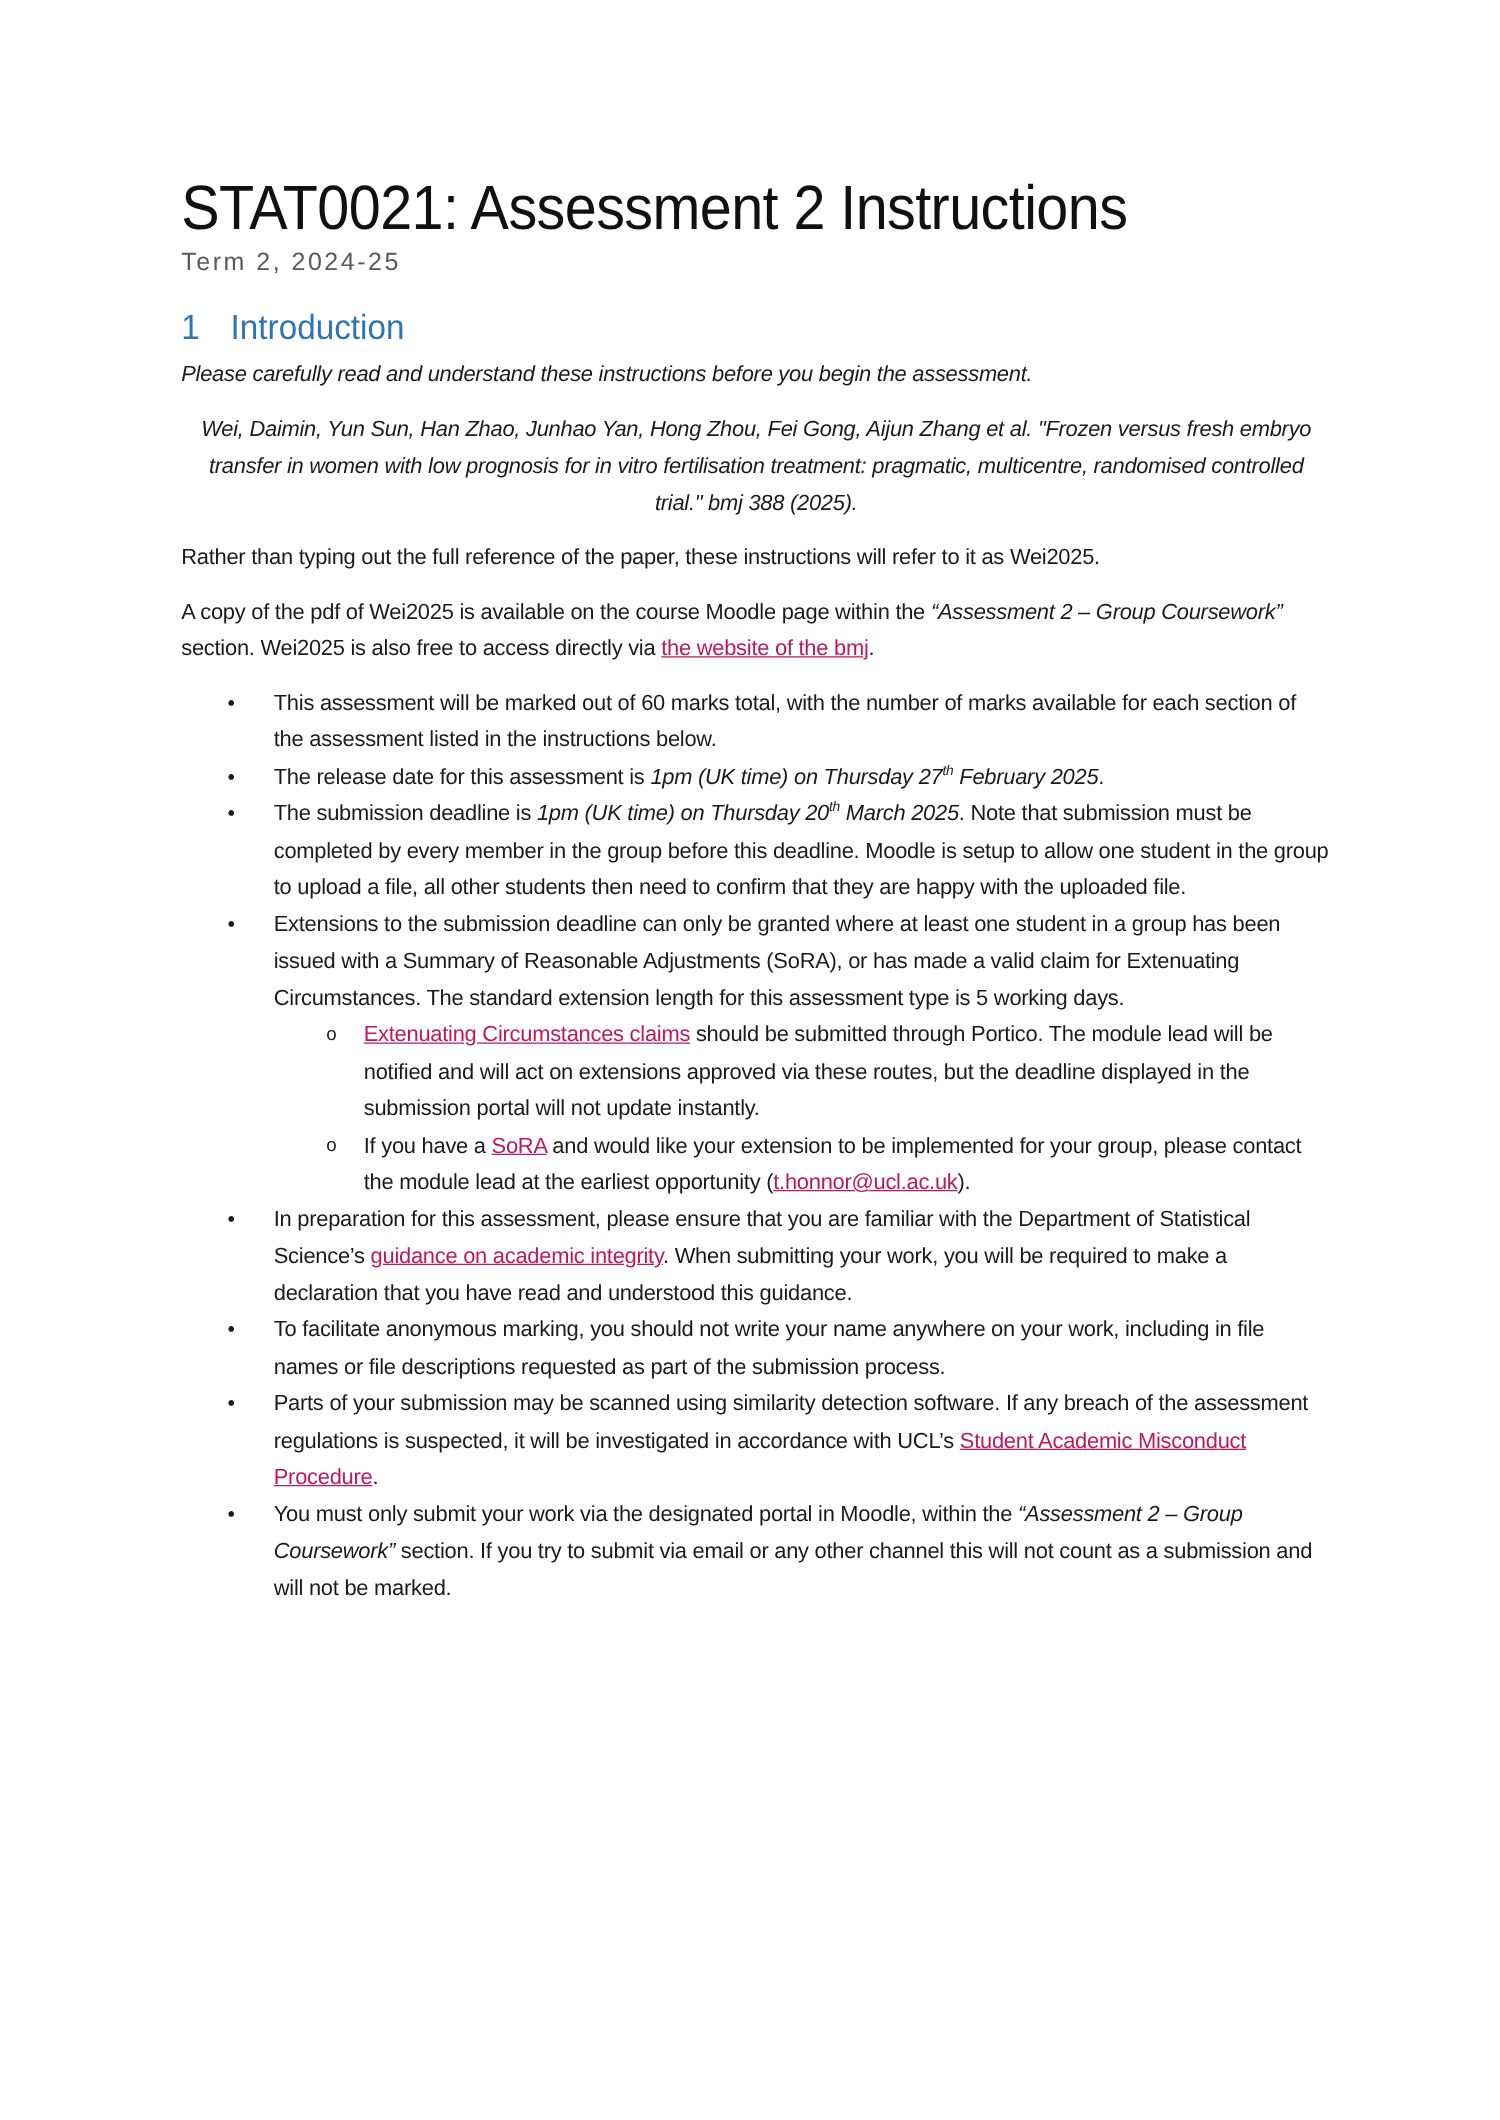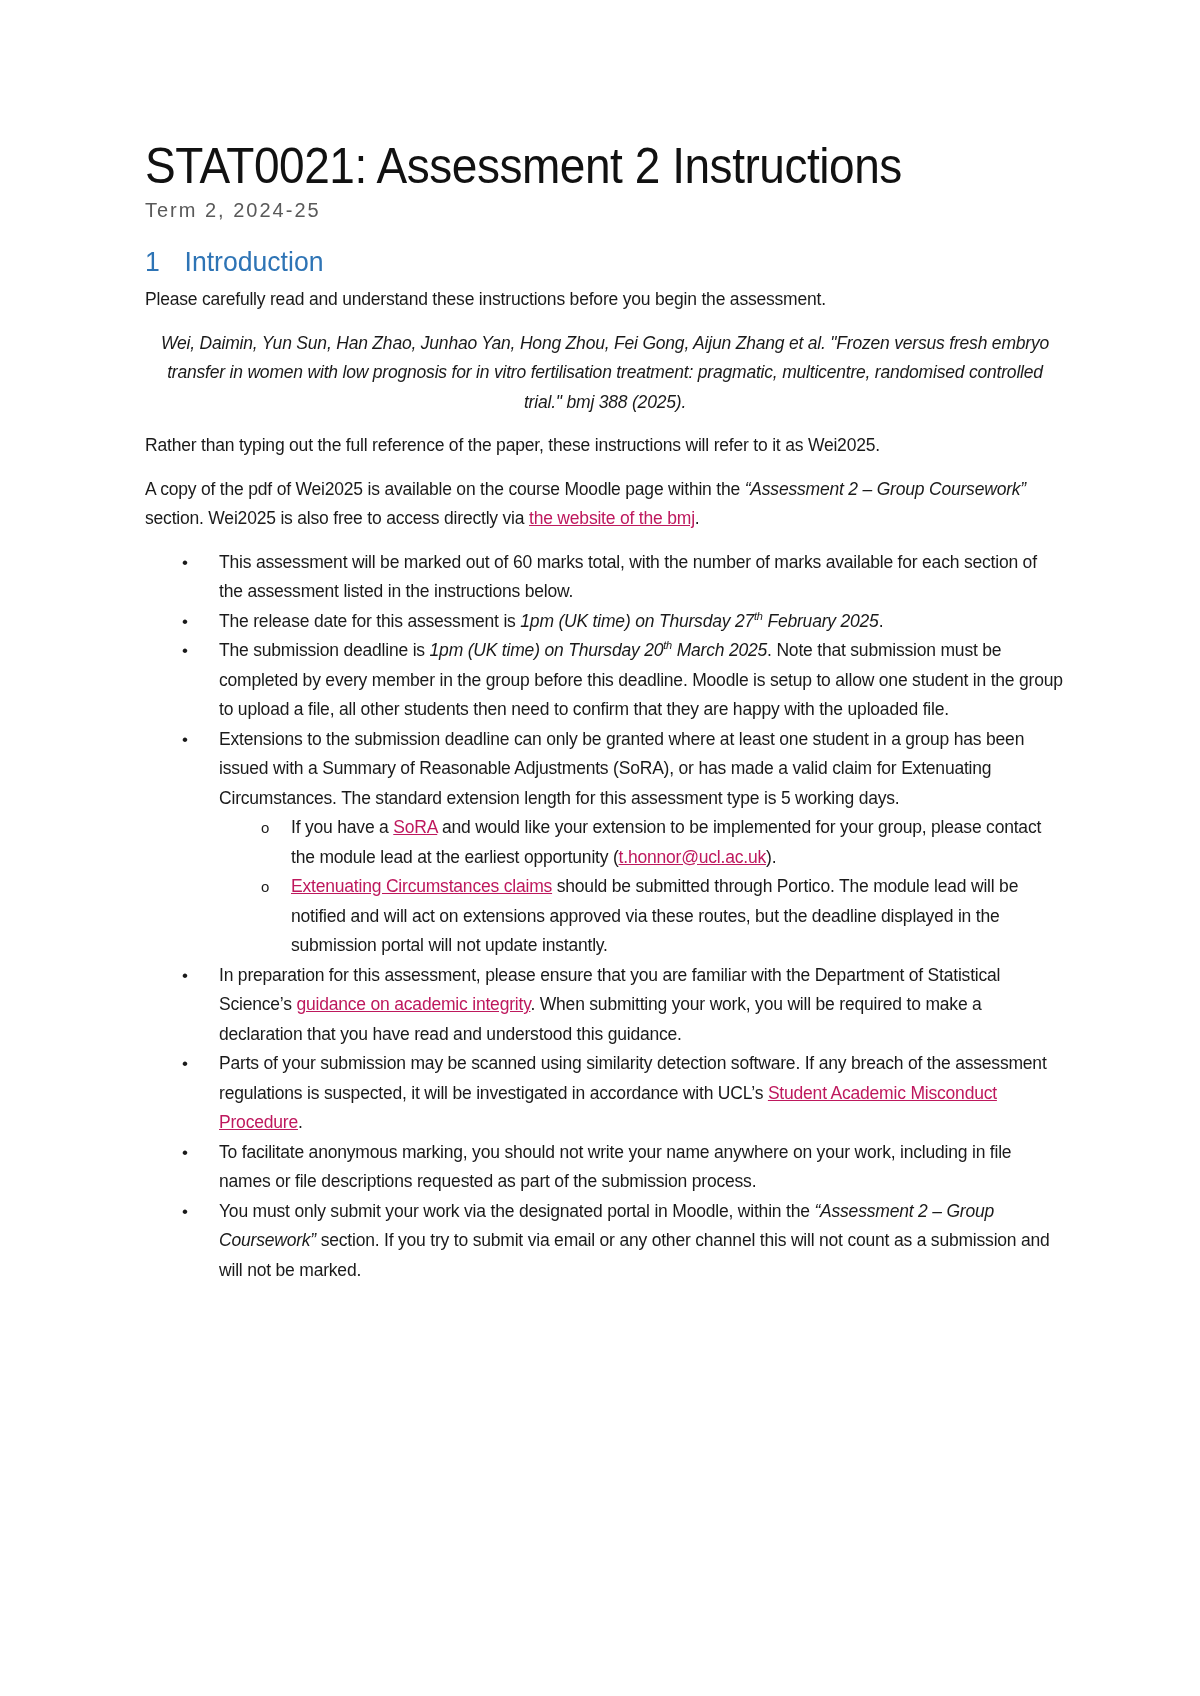--- a/index.html
+++ b/index.html
@@ -51,21 +51,21 @@
     transform-origin: left center;
   }
   .section-heading .num { display: inline-block; }
   p {
     margin: 0;
     font-size: 17.5px;
     line-height: 29.5px;
     letter-spacing: -0.2px;
   }
   .para { margin-top: 14px; }
-  .para.first { margin-top: 6px; }
+  .para.first { margin-top: 6px; font-style: italic; }
   .citation {
     text-align: center;
     font-style: italic;
     margin-top: 14px;
     padding: 0 10px;
   }
   a.link {
     color: #be185d;
     text-decoration: underline;
   }
@@ -132,27 +132,27 @@
   <ul class="bullets">
 
     <li>This assessment will be marked out of 60 marks total, with the number of marks available for each section of the assessment listed in the instructions below.</li>
 
     <li><span>The release date for this assessment is </span><em><span>1pm (UK time) on Thursday 27</span><sup>th</sup><span> February 2025</span></em><span>.</span></li>
 
     <li><span>The submission deadline is </span><em><span>1pm (UK time) on Thursday 20</span><sup>th</sup><span> March 2025</span></em><span>. Note that submission must be completed by every member in the group before this deadline. Moodle is setup to allow one student in the group to upload a file, all other students then need to confirm that they are happy with the uploaded file.</span></li>
 
     <li><span>Extensions to the submission deadline can only be granted where at least one student in a group has been issued with a Summary of Reasonable Adjustments (SoRA), or has made a valid claim for Extenuating Circumstances. The standard extension length for this assessment type is 5 working days.</span>
       <ul class="sub">
+        <li><a class="link">Extenuating Circumstances claims</a><span> should be submitted through Portico. The module lead will be notified and will act on extensions approved via these routes, but the deadline displayed in the submission portal will not update instantly.</span></li>
         <li><span>If you have a </span><a class="link">SoRA</a><span> and would like your extension to be implemented for your group, please contact the module lead at the earliest opportunity (</span><a class="link">t.honnor@ucl.ac.uk</a><span>).</span></li>
-        <li><a class="link">Extenuating Circumstances claims</a><span> should be submitted through Portico. The module lead will be notified and will act on extensions approved via these routes, but the deadline displayed in the submission portal will not update instantly.</span></li>
       </ul>
     </li>
 
     <li><span>In preparation for this assessment, please ensure that you are familiar with the Department of Statistical Science’s </span><a class="link">guidance on academic integrity</a><span>. When submitting your work, you will be required to make a declaration that you have read and understood this guidance.</span></li>
 
+    <li>To facilitate anonymous marking, you should not write your name anywhere on your work, including in file names or file descriptions requested as part of the submission process.</li>
+
     <li><span>Parts of your submission may be scanned using similarity detection software. If any breach of the assessment regulations is suspected, it will be investigated in accordance with UCL’s </span><a class="link">Student Academic Misconduct Procedure</a><span>.</span></li>
-
-    <li>To facilitate anonymous marking, you should not write your name anywhere on your work, including in file names or file descriptions requested as part of the submission process.</li>
 
     <li><span>You must only submit your work via the designated portal in Moodle, within the </span><em>“Assessment 2 – Group Coursework”</em><span> section. If you try to submit via email or any other channel this will not count as a submission and will not be marked.</span></li>
   </ul>
 
 </div>
 
 </body></html>

